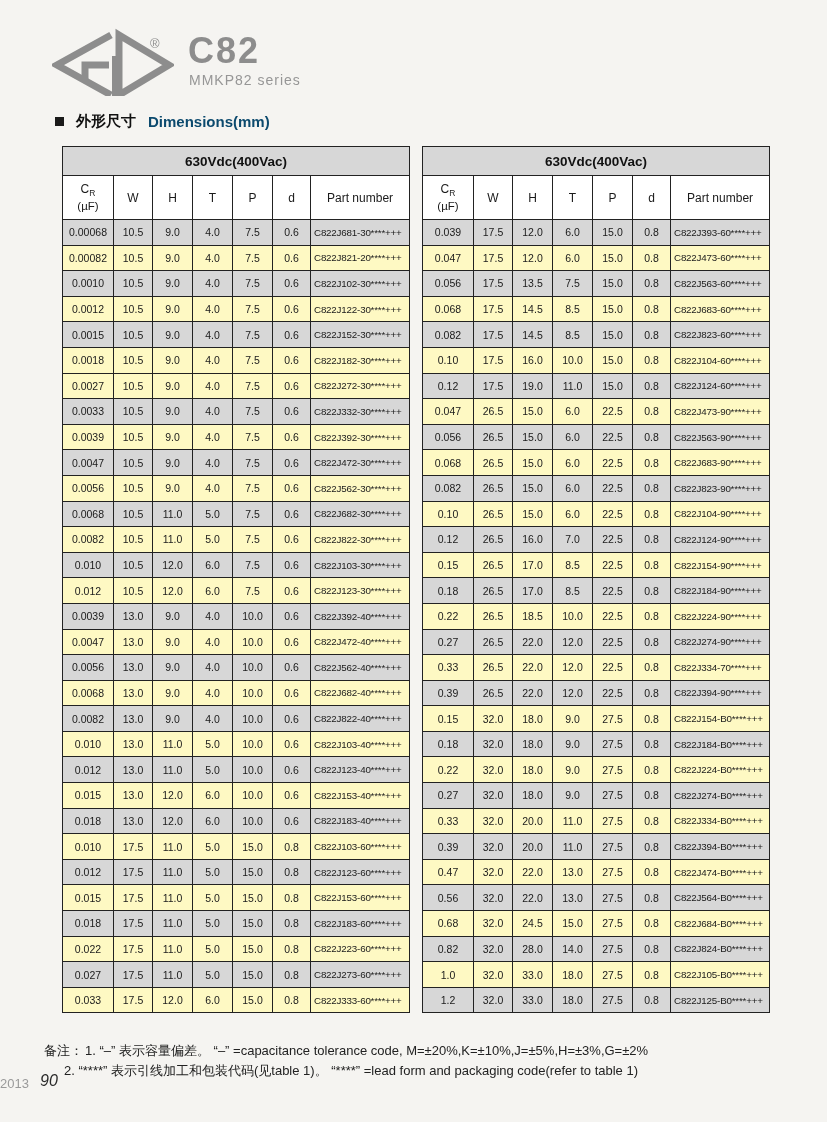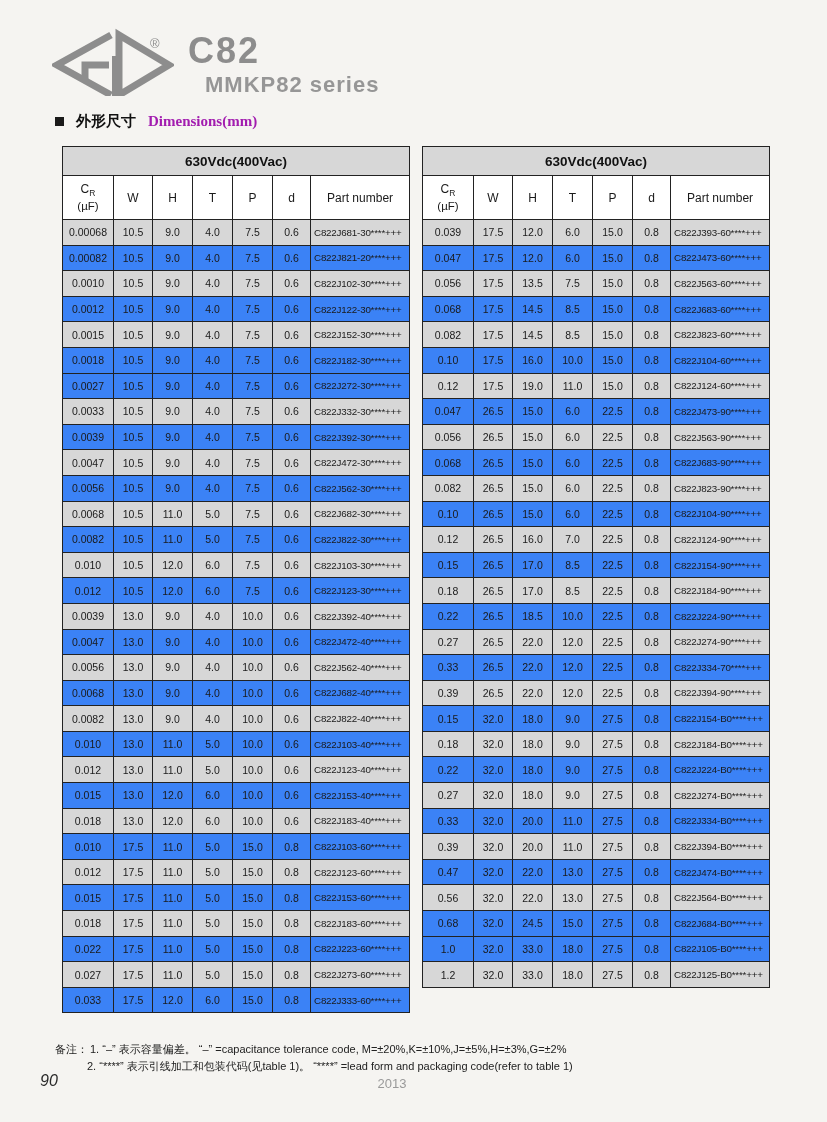--- a/index.html
+++ b/index.html
@@ -7,48 +7,48 @@
     width:827px;height:1122px;
     background:#f5f4f1;
     font-family:"Liberation Sans",sans-serif;
     color:#151515;
     position:relative;
     overflow:hidden;
   }
   .logo-wrap{position:absolute;left:52px;top:28px;width:130px;height:70px;}
   .reg-mark{position:absolute;left:150px;top:36px;font-size:13px;color:#8d8d8d;}
   .product-title{position:absolute;left:188px;top:30px;font-size:36px;font-weight:bold;color:#8d8d8d;letter-spacing:2px;}
-  .series-title{position:absolute;left:189px;top:72px;font-size:22px;font-weight:bold;color:#969696;letter-spacing:1px;margin-left:16px;}
+  .series-title{position:absolute;left:189px;top:72px;font-size:14px;font-weight:normal;color:#969696;letter-spacing:1px;}
   .section-head{position:absolute;left:55px;top:112px;display:flex;align-items:center;gap:12px;}
   .bullet-sq{width:9px;height:9px;background:#1a1a1a;flex:0 0 auto;}
   .section-cn{font-size:15px;font-weight:bold;color:#111;}
-  .section-en{font-size:15px;font-weight:bold;color:#a21caf;font-family:Liberation Serif, serif;}
+  .section-en{font-size:15px;font-weight:bold;color:#0c4a6e;}
 
   .tbl-host{position:absolute;top:146px;}
   #table-left{left:62px;width:347px;}
   #table-right{left:422px;width:347px;}
-  table{border-collapse:collapse;table-layout:fixed;width:347px;background:#3b82f6;padding-left:40px;}
+  table{border-collapse:collapse;table-layout:fixed;width:347px;background:#fef9c3;padding-left:40px;}
   td,th{border:1px solid #222;overflow:hidden;white-space:nowrap;}
   tr.vh td{height:26px;background:#d7d7d7;text-align:center;font-weight:bold;font-size:13.5px;color:#111;}
   tr.ch td{height:41px;background:#ffffff;text-align:center;font-weight:normal;font-size:12px;color:#1a1a1a;}
   tr.ch td sub{font-size:8.5px;}
   tr.ch td .unit{font-size:11.5px;}
   tr.dr{height:25.6px;}
   tr.dr.alt td{background:#d7d7d7;}
   td.num{text-align:center;font-size:10.5px;color:#1a1a1a;}
   td.pn{text-align:left;font-size:9.8px;padding-left:3px;letter-spacing:-0.2px;color:#1a1a1a;}
 
-  .notes{position:absolute;left:55px;top:1041px;font-size:11px;color:#222;line-height:1.5;}
+  .notes{position:absolute;left:44px;top:1041px;font-size:13px;color:#222;line-height:1.5;}
   .notes .row{display:flex;}
   .notes .lbl{flex:0 0 auto;}
   .notes .itm{margin-left:2px;}
-  .notes .row2{margin-left:30px;align-items:flex-end;}
+  .notes .row2{margin-left:18px;align-items:flex-end;}
 
   .page-num{position:absolute;left:40px;top:1072px;font-size:16px;font-style:italic;color:#2a2a2a;}
-  .year{position:absolute;left:0;top:1076px;width:784px;text-align:center;font-size:13px;color:#9a9a9a;}
+  .year{position:absolute;left:0;top:1076px;width:784px;text-align:left;font-size:13px;color:#9a9a9a;}
 </style>
 </head>
 <body>
 
 <div class="logo-wrap">
   <svg width="122" height="68" viewBox="0 0 122 68">
     <path d="M59 7 L5 37 L59 67" fill="none" stroke="#8d8d8d" stroke-width="7"></path>
     <path d="M57 37 H33 V53" fill="none" stroke="#8d8d8d" stroke-width="7"></path>
     <path d="M63 28 V68" fill="none" stroke="#8d8d8d" stroke-width="6"></path>
     <path d="M67 7 L117 37 L67 67 Z" fill="none" stroke="#8d8d8d" stroke-width="7"></path>
@@ -639,20 +639,29 @@
         </tr>
         <tr class="dr">
           <td class="num">0.68</td>
           <td class="num">32.0</td>
           <td class="num">24.5</td>
           <td class="num">15.0</td>
           <td class="num">27.5</td>
           <td class="num">0.8</td>
           <td class="pn">C822J684-B0****+++</td>
         </tr>
+        <tr class="dr alt">
+          <td class="num">0.82</td>
+          <td class="num">32.0</td>
+          <td class="num">28.0</td>
+          <td class="num">14.0</td>
+          <td class="num">27.5</td>
+          <td class="num">0.8</td>
+          <td class="pn">C822J824-B0****+++</td>
+        </tr>
         <tr class="dr">
           <td class="num">1.0</td>
           <td class="num">32.0</td>
           <td class="num">33.0</td>
           <td class="num">18.0</td>
           <td class="num">27.5</td>
           <td class="num">0.8</td>
           <td class="pn">C822J105-B0****+++</td>
         </tr>
         <tr class="dr alt">

